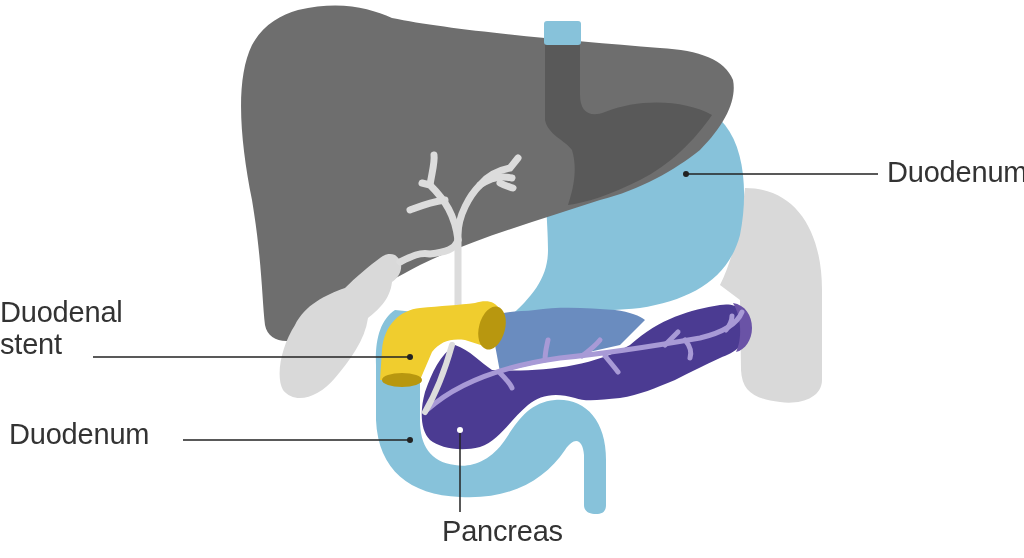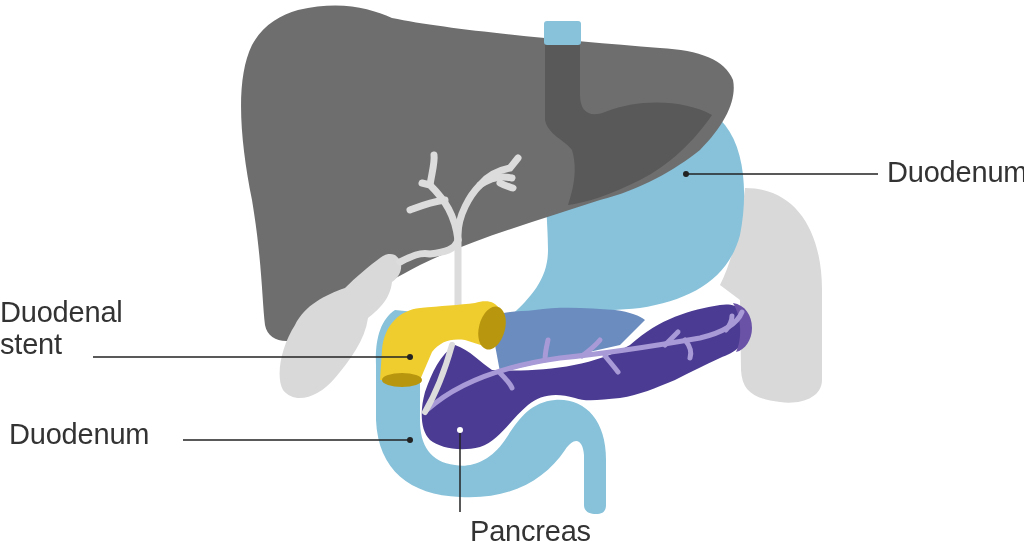--- a/index.html
+++ b/index.html
@@ -2,21 +2,21 @@
 <html><head>
   <meta charset="utf-8">
   <style>
     html, body { margin: 0; padding: 0; background: #ffffff; }
     body { width: 1024px; height: 558px; overflow: hidden; position: relative; font-family: "Liberation Sans", sans-serif; }
     #diagram { position: absolute; left: 0; top: 0; width: 1024px; height: 558px; }
     .label { position: absolute; font-family: "Liberation Sans", sans-serif; font-size: 29px; color: #333333; line-height: 1.12; letter-spacing: -0.2px; white-space: nowrap; }
     #lbl-duodenal-stent { left: 0; top: 296px; }
     #lbl-duodenum { left: 9px; top: 418px; }
     #lbl-stomach { left: 887px; top: 156px; }
-    #lbl-pancreas { left: 470px; top: 515px; }
+    #lbl-pancreas { left: 442px; top: 515px; }
   </style>
 </head>
 <body>
 
 <svg id="diagram" viewBox="0 0 1024 558" xmlns="http://www.w3.org/2000/svg">
 
   <path fill="#d9d9d9" d="M745,188 C795,188 822,230 822,290 L822,380 C822,398 800,405 780,402 C755,399 742,392 741,370 L740,300 L720,285 C735,255 742,215 745,188 Z"></path>
 
   <path fill="#87c2da" d="M545,22 L580,22 L580,95 C580,112 590,118 605,112 C650,95 700,95 725,125 C745,150 748,195 740,235 C728,280 690,300 640,308 C600,312 560,310 530,318 L500,325 C530,300 548,280 548,250 C548,225 545,210 548,195 L545,140 Z"></path>
 

